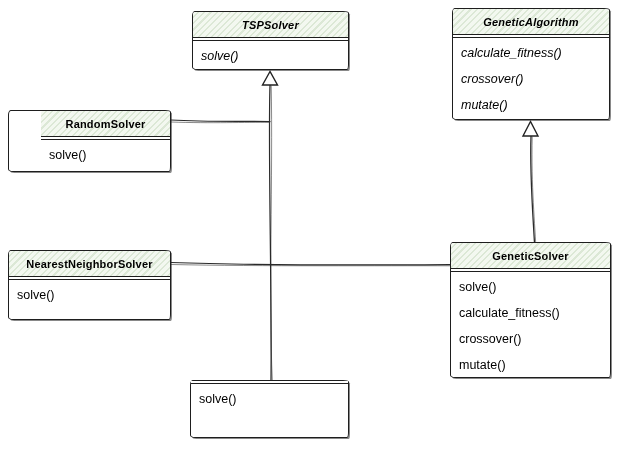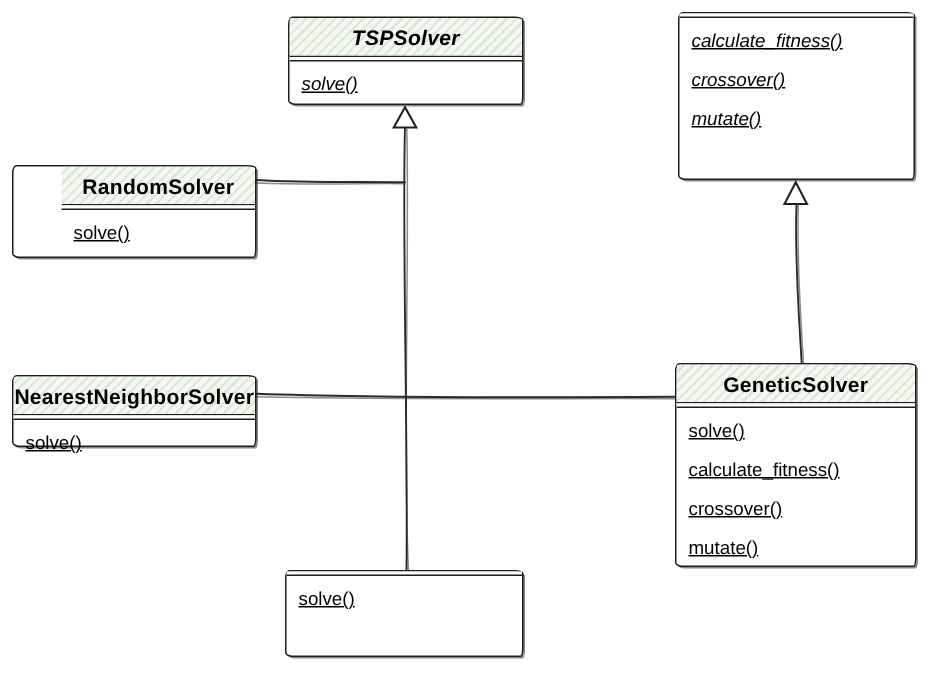--- a/index.html
+++ b/index.html
@@ -35,50 +35,49 @@
     height: 26px;
     border-bottom: 1.5px solid #1e1e1e;
     background: repeating-linear-gradient(
       135deg,
       #f3f8f0 0px, #f3f8f0 3px,
       #dce8d6 3px, #dce8d6 4.5px
     );
     display: flex;
     align-items: center;
     justify-content: center;
-    font-size: 14px;
+    font-size: 11px;
     font-weight: bold;
     color: #000000;
     letter-spacing: 0.2px;
     border-radius: 2px 4px 0 0;
     text-align: center;
   }
   .uml-sep {
     height: 2px;
     background: #ffffff;
     border-bottom: 1px solid #1e1e1e;
   }
   .uml-body {
     padding: 2px 8px 0 8px;
     font-size: 12.5px;
     color: #000000;
-    text-decoration: underline;
   }
   .uml-method {
     line-height: 26px;
     white-space: nowrap;
   }
   .abstract .uml-header { font-style: italic; }
   .abstract .uml-method { font-style: italic; }
 
   
   .box-tsp     { left: 192px; top: 11px;  width: 157px; height: 59px; }
   .box-ga      { left: 452px; top: 8px;   width: 158px; height: 112px; }
   .box-random  { left: 8px;   top: 110px; width: 163px; height: 62px; padding-left: 32px; }
-  .box-nn      { left: 8px;   top: 250px; width: 163px; height: 48px; }
+  .box-nn      { left: 8px;   top: 250px; width: 163px; height: 70px; }
   .box-genetic { left: 450px; top: 242px; width: 161px; height: 136px; }
   .box-exact   { left: 190px; top: 380px; width: 159px; height: 58px; }
 
   .rough  { fill: none; stroke: #2a2a2a; stroke-width: 1.25; stroke-linecap: round; }
   .rough2 { fill: none; stroke: #2a2a2a; stroke-width: 1; stroke-linecap: round; opacity: 0.55; }
   .tri    { fill: #ffffff; stroke: #222222; stroke-width: 1.4; stroke-linejoin: miter; }
 </style>
 </head>
 <body>
 
@@ -106,20 +105,23 @@
     <div class="uml-header">
       <span class="uml-title">TSPSolver</span>
     </div>
     <div class="uml-sep"></div>
     <div class="uml-body">
       <div class="uml-method">solve()</div>
     </div>
   </div>
 
   <div class="uml-box abstract box-ga">
+    <div class="uml-header">
+      <span class="uml-title">GeneticAlgorithm</span>
+    </div>
     <div class="uml-sep"></div>
     <div class="uml-body">
       <div class="uml-method">calculate_fitness()</div>
       <div class="uml-method">crossover()</div>
       <div class="uml-method">mutate()</div>
     </div>
   </div>
 
   <div class="uml-box box-random">
     <div class="uml-header">

